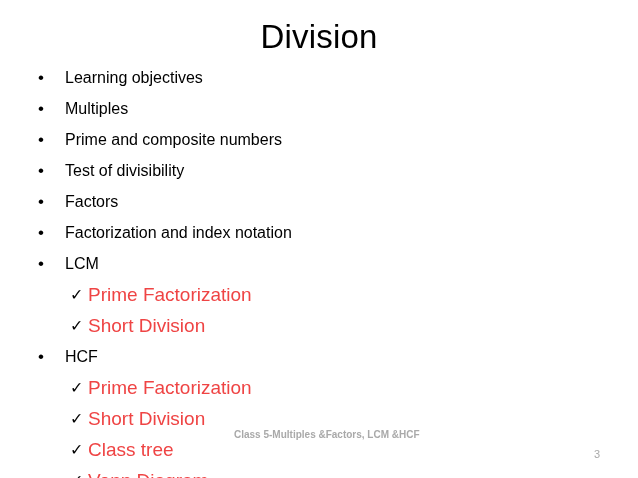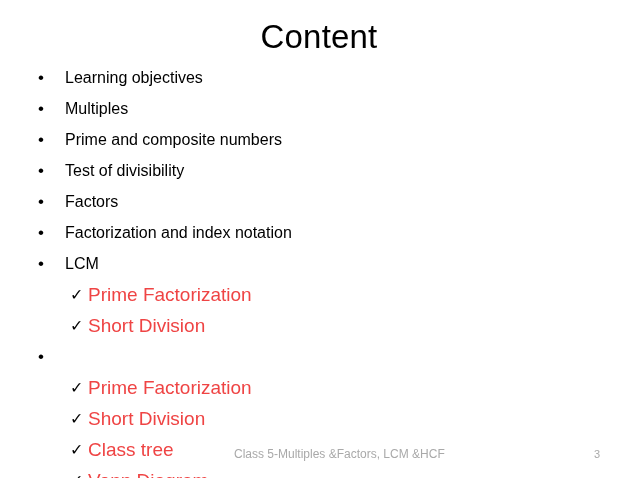--- a/index.html
+++ b/index.html
@@ -82,43 +82,44 @@
     top: 0;
     font-size: 19px;
     line-height: 31px;
     color: #ef4444;
   }
 
   
   .footer-note {
     position: absolute;
     left: 234px;
-    top: 448px;
-    font-size: 12px;
+    top: 428px;
+    font-size: 10px;
     line-height: 13px;
     color: #a9a9a9;
     white-space: nowrap;
+    font-weight: bold;
   }
   .slide-number {
     position: absolute;
     left: 585px;
     top: 447px;
     width: 24px;
     text-align: center;
     font-size: 11px;
     line-height: 14px;
     color: #a9a9a9;
   }
 </style>
 </head>
 <body>
 
 <div class="slide">
 
-  <div class="slide-title">Content</div>
+  <div class="slide-title">Division</div>
 
   <div class="body-list">
       <div class="bullet-row level-1">
         <span class="marker">•</span>
         <span class="label">Learning objectives</span>
       </div>
       <div class="bullet-row level-1">
         <span class="marker">•</span>
         <span class="label">Multiples</span>
       </div>
@@ -145,20 +146,21 @@
       <div class="bullet-row level-2">
         <span class="marker">✓</span>
         <span class="label">Prime Factorization</span>
       </div>
       <div class="bullet-row level-2">
         <span class="marker">✓</span>
         <span class="label">Short Division</span>
       </div>
       <div class="bullet-row level-1">
         <span class="marker">•</span>
+        <span class="label">HCF</span>
       </div>
       <div class="bullet-row level-2">
         <span class="marker">✓</span>
         <span class="label">Prime Factorization</span>
       </div>
       <div class="bullet-row level-2">
         <span class="marker">✓</span>
         <span class="label">Short Division</span>
       </div>
       <div class="bullet-row level-2">

